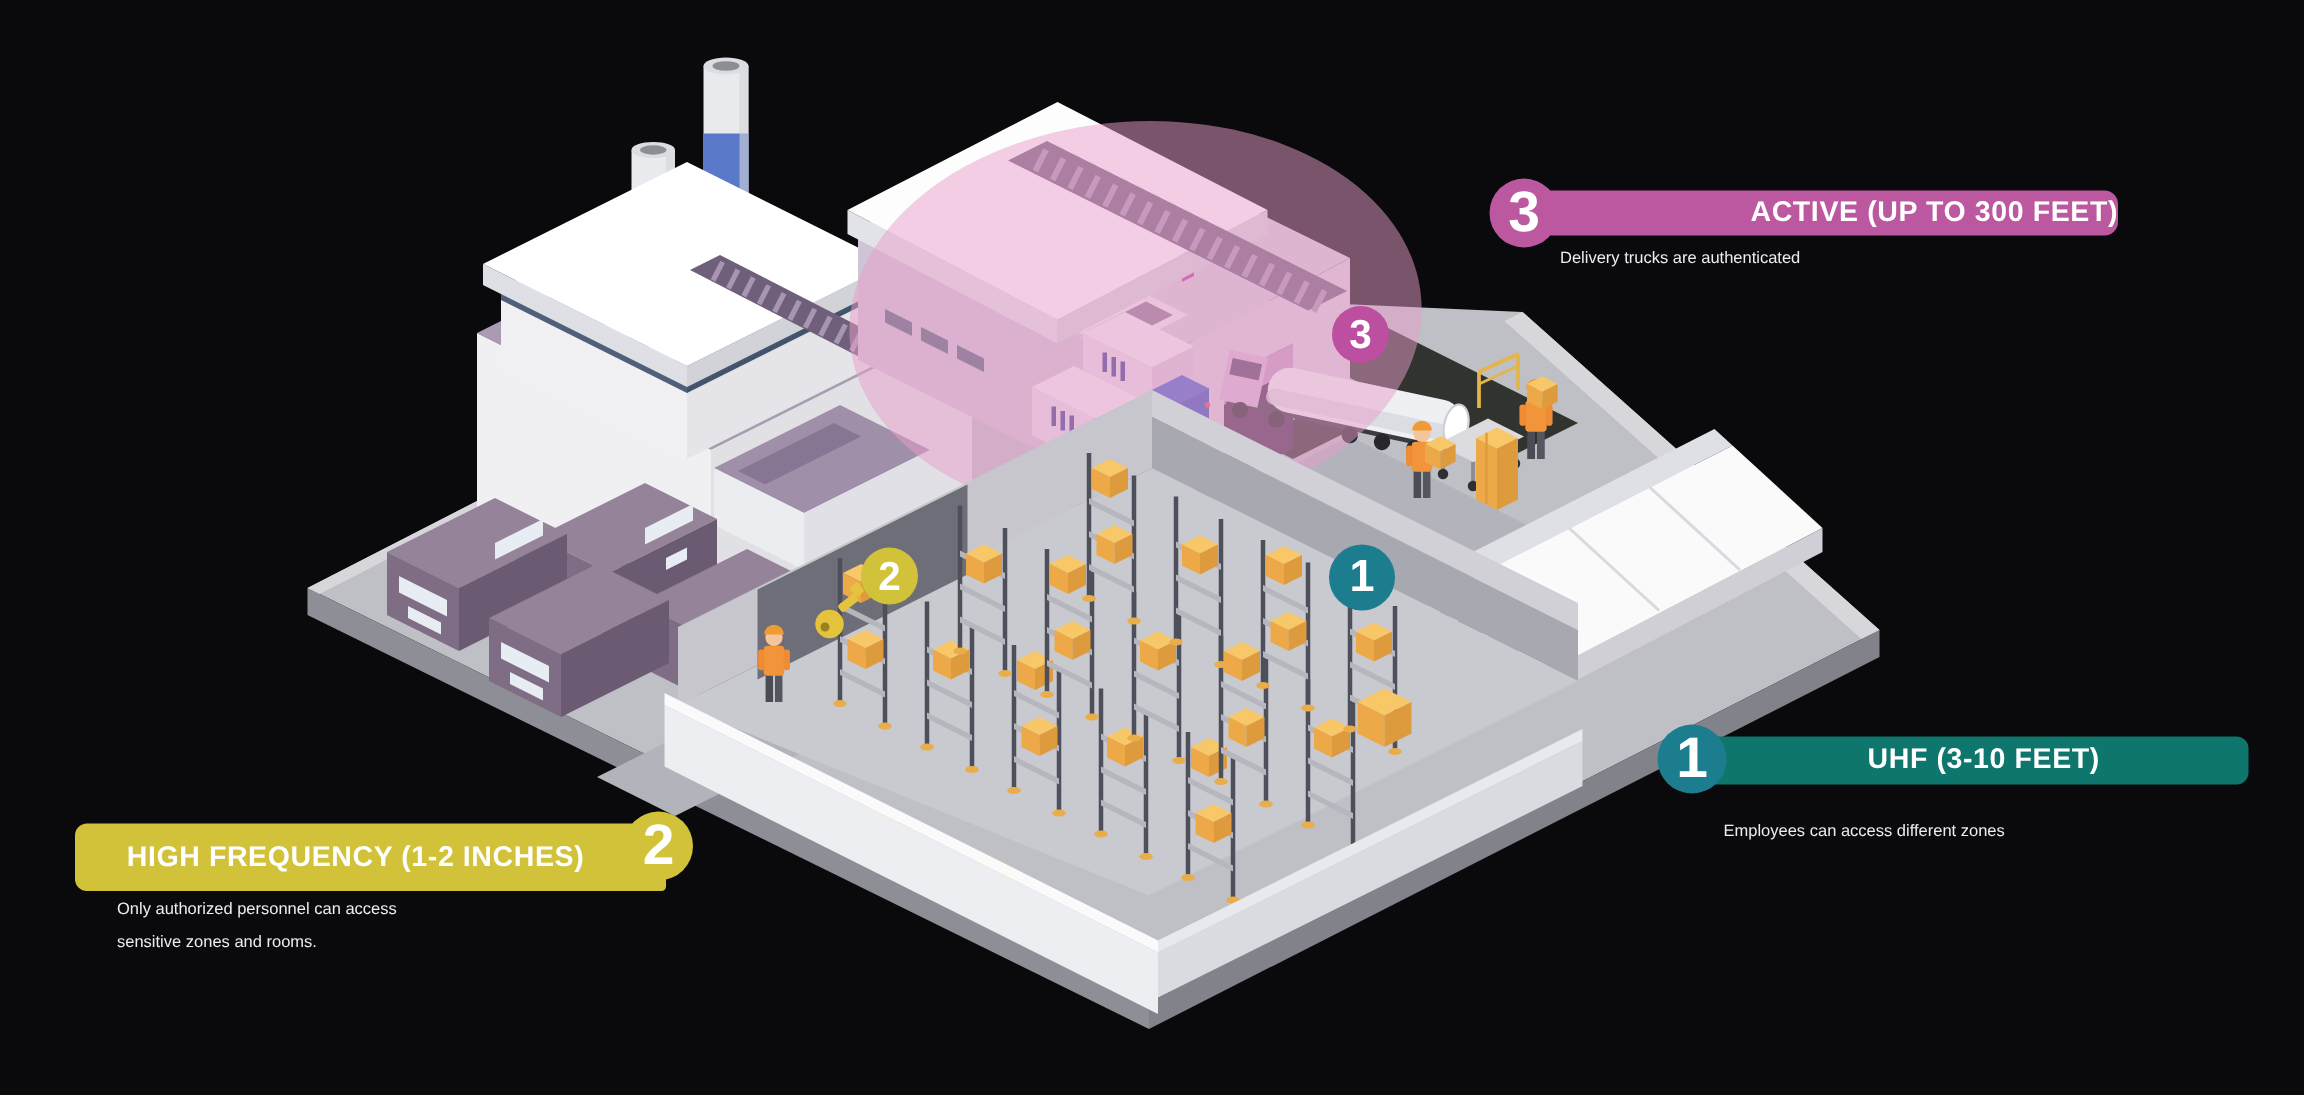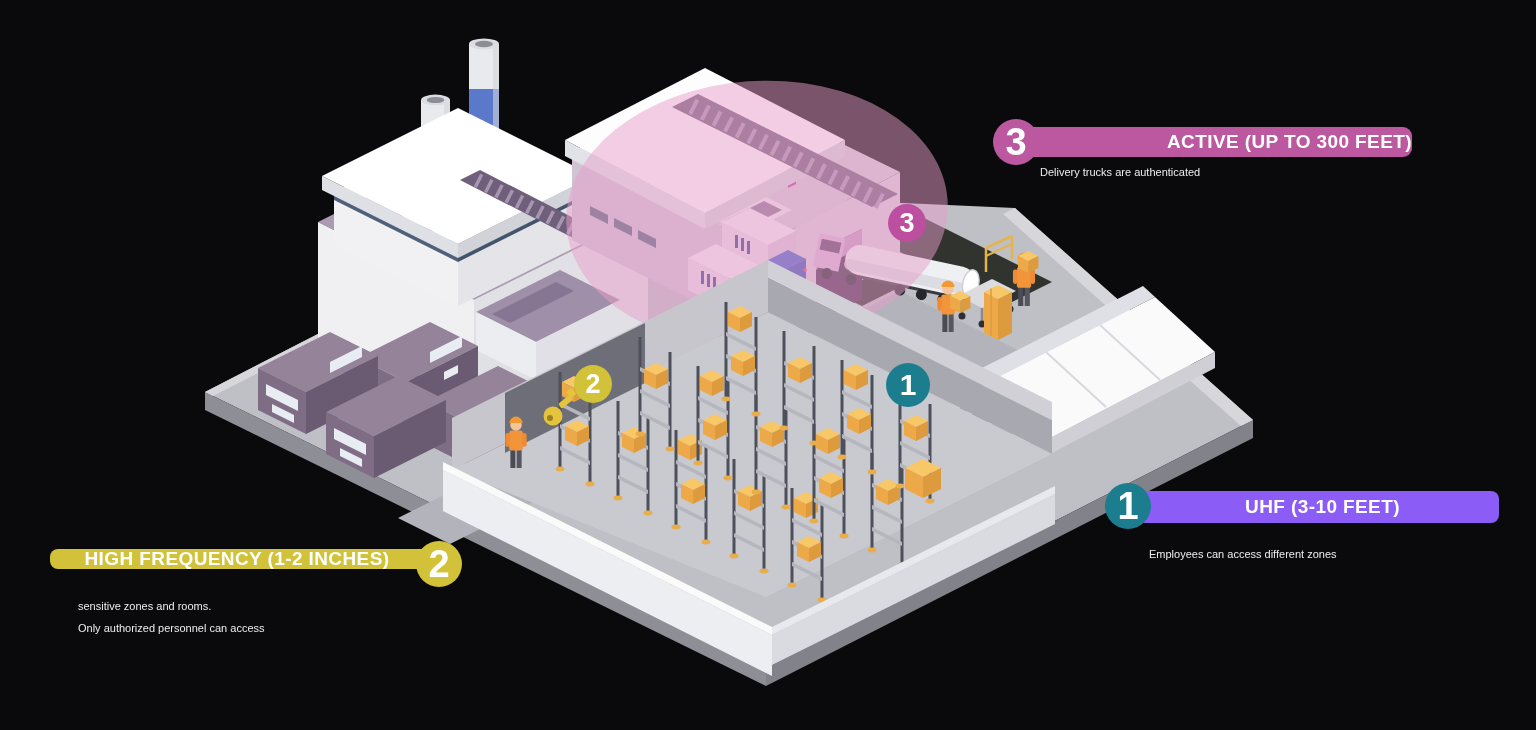--- a/index.html
+++ b/index.html
@@ -19,24 +19,24 @@
     display:flex; align-items:center; justify-content:center;
     color:#fff; font-weight:bold; font-size:38px; line-height:1;
   }
   .co-desc{
     position:absolute; color:#ededed; font-size:11px; line-height:22px;
   }
   .co-desc span{display:block;}
   #bar-active{left:1014px; top:127px; width:372px; height:30px; background:#bc58a0; border-radius:3px 9px 9px 3px; padding-left:26px;justify-content:flex-end;}
   #circ-active{left:993px; top:119px; background:#bc58a0;}
   #desc-active{left:1040px; top:161px;}
-  #bar-uhf{left:1126px; top:491px; width:353px; height:32px; background:#8b5cf6; border-radius:3px 8px 8px 3px; padding-left:20px;}
+  #bar-uhf{left:1126px; top:491px; width:353px; height:32px; background:#0f766e; border-radius:3px 8px 8px 3px; padding-left:20px;}
   #circ-uhf{left:1105px; top:483px; background:#1b7d8d;}
   #desc-uhf{left:1149px; top:543px;}
-  #bar-hf{left:50px; top:549px; width:374px; height:20px; background:#d1c23a; border-radius:8px 3px 3px 8px; padding-right:20px;}
+  #bar-hf{left:50px; top:549px; width:374px; height:45px; background:#d1c23a; border-radius:8px 3px 3px 8px; padding-right:20px;}
   #circ-hf{left:416px; top:541px; background:#d1c23a;}
   #desc-hf{left:78px; top:595px;}
   
   .zone-badge{
     position:absolute; border-radius:50%; color:#fff; font-weight:bold;
     display:flex; align-items:center; justify-content:center; line-height:1;
   }
   #zb3{left:888px; top:204px; width:38px; height:38px; background:#bc4fa0; font-size:27px;}
   #zb2{left:574px; top:365px; width:38px; height:38px; background:#d1c23a; font-size:27px;}
   #zb1{left:886px; top:363px; width:44px; height:44px; background:#1b7d8d; font-size:30px;}
@@ -391,18 +391,18 @@
   </div>
 
   <div>
     <div class="co-bar" id="bar-hf">
       <span>HIGH FREQUENCY (1-2 INCHES)</span>
     </div>
     <div class="co-circle" id="circ-hf">
       <span>2</span>
     </div>
     <div class="co-desc" id="desc-hf">
+      <span>Only authorized personnel can access</span>
       <span>sensitive zones and rooms.</span>
-      <span>Only authorized personnel can access</span>
     </div>
   </div>
 
 </div>
 
 </body></html>

